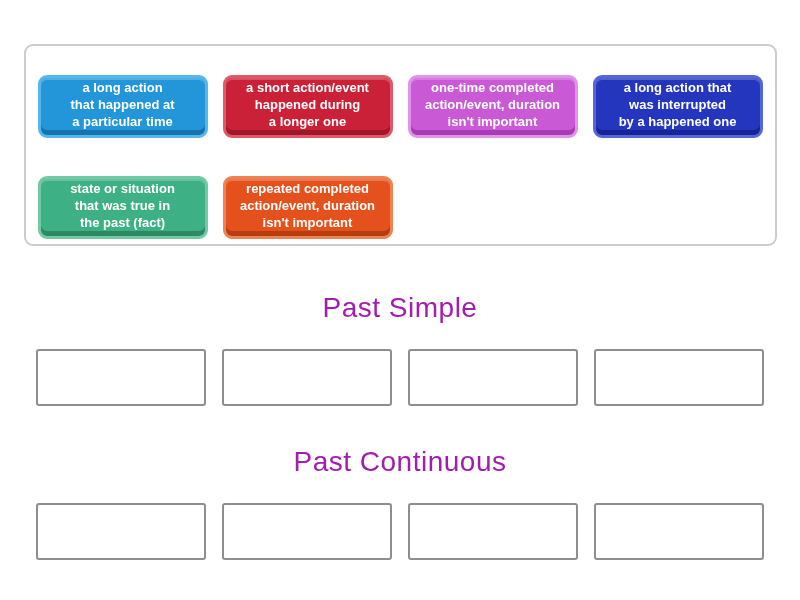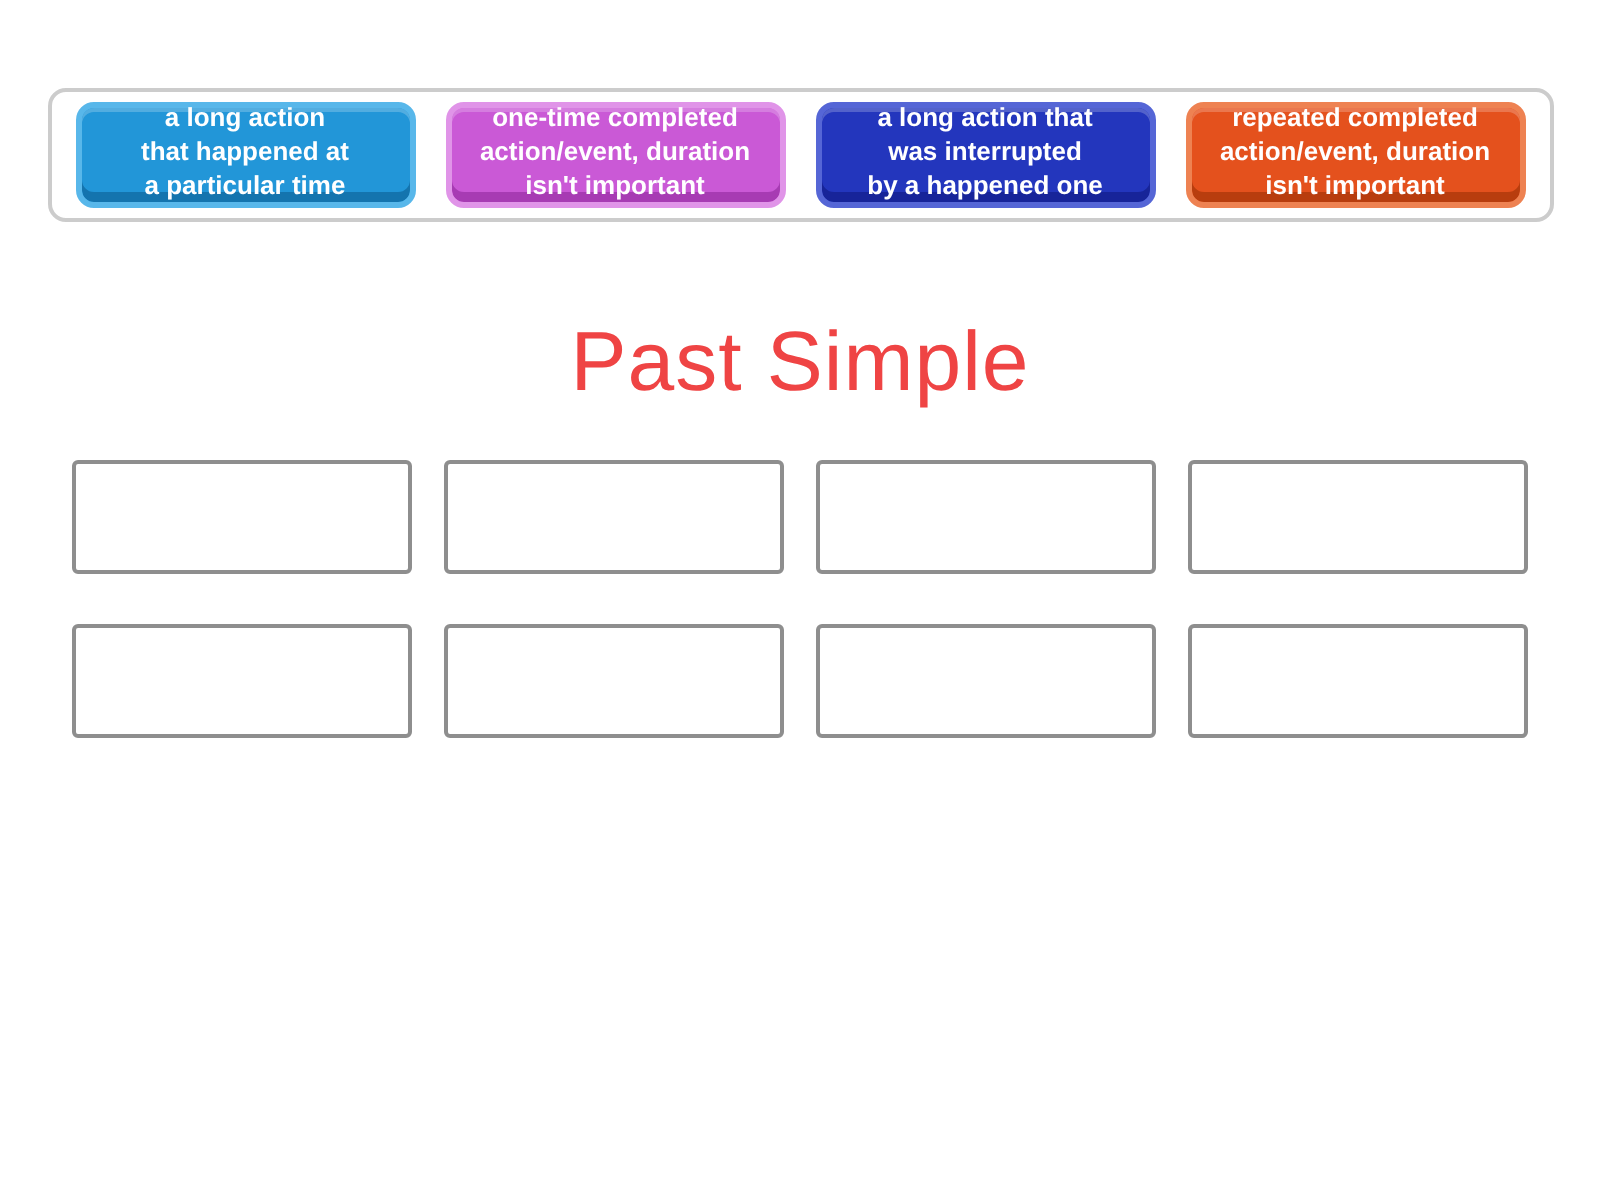--- a/index.html
+++ b/index.html
@@ -18,45 +18,46 @@
     border: 2px solid #cccccc;
     border-radius: 9px;
     background: #ffffff;
     padding: 5px 12px;
     display: grid;
     grid-template-columns: repeat(4, 170px);
     justify-content: space-between;
     row-gap: 14px;
   }
   .card {
-    width: 170px; height: 53px;
+    width: 170px; height: 63px;
     border-radius: 9px;
     border: 3px solid var(--light);
     background: var(--base);
     box-shadow: inset 0 -5px 0 var(--dark), inset 0 2px 0 rgba(255,255,255,0.22);
     color: #ffffff;
     font-weight: bold;
     font-size: 13px;
     line-height: 17px;
     text-align: center;
     white-space: pre-line;
     display: flex;
     align-items: center;
     justify-content: center;
     padding-bottom: 4px;
     cursor: grab;
     user-select: none;
+    margin-top: 24px;
   }
 
   
   .group-title {
     text-align: center;
-    font-size: 42px;
+    font-size: 28px;
     font-weight: normal;
-    color: #ef4444;
+    color: #a21caf;
     letter-spacing: 0.5px;
   }
   .group-title.first  { margin-top: 46px; }
   .group-title.second { margin-top: 40px; }
 
   
   .slot-row {
     width: 753px;
     margin: 25px auto 0 auto;
     padding: 0 12px;
@@ -73,40 +74,47 @@
 </style>
 </head>
 <body>
 
 <div class="page">
 
   <div class="tray">
     <div class="card" style="--base: #2296d8; --light: #58b7ea; --dark: #1474ae;">a long action
 that happened at
 a particular time</div>
+    <div class="card" style="--base: #cb2138; --light: #de5a6a; --dark: #a2162a;">a short action/event
+happened during
+a longer one</div>
     <div class="card" style="--base: #ca59d6; --light: #e094e8; --dark: #a73bb3;">one-time completed
 action/event, duration
 isn't important</div>
     <div class="card" style="--base: #2336bd; --light: #5566d6; --dark: #172499;">a long action that
 was interrupted
 by a happened one</div>
+    <div class="card" style="--base: #3eb085; --light: #72c9a6; --dark: #2b8a64;">state or situation
+that was true in
+the past (fact)</div>
     <div class="card" style="--base: #e4511d; --light: #ee8252; --dark: #b83d0e;">repeated completed
 action/event, duration
 isn't important</div>
   </div>
 
   <h1 class="group-title first">Past Simple</h1>
 
   <div class="slot-row">
     <div class="slot"></div>
     <div class="slot"></div>
     <div class="slot"></div>
     <div class="slot"></div>
   </div>
 
+  <h1 class="group-title second">Past Continuous</h1>
 
   <div class="slot-row">
     <div class="slot"></div>
     <div class="slot"></div>
     <div class="slot"></div>
     <div class="slot"></div>
   </div>
 
 </div>
 

